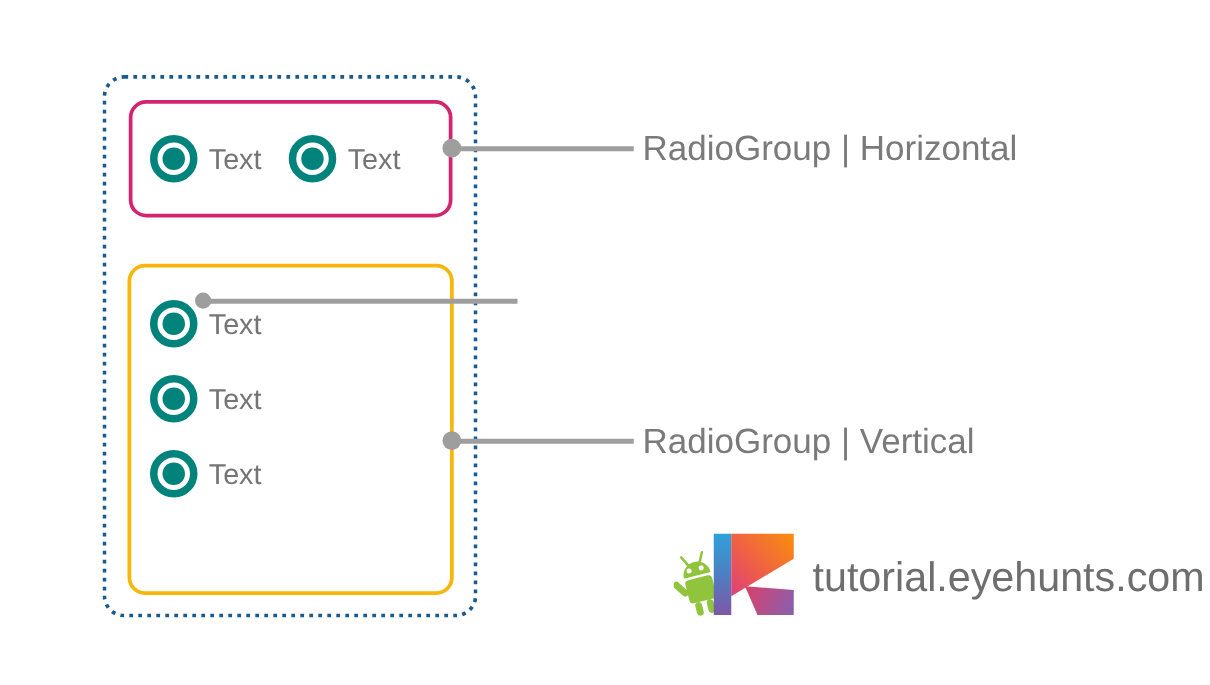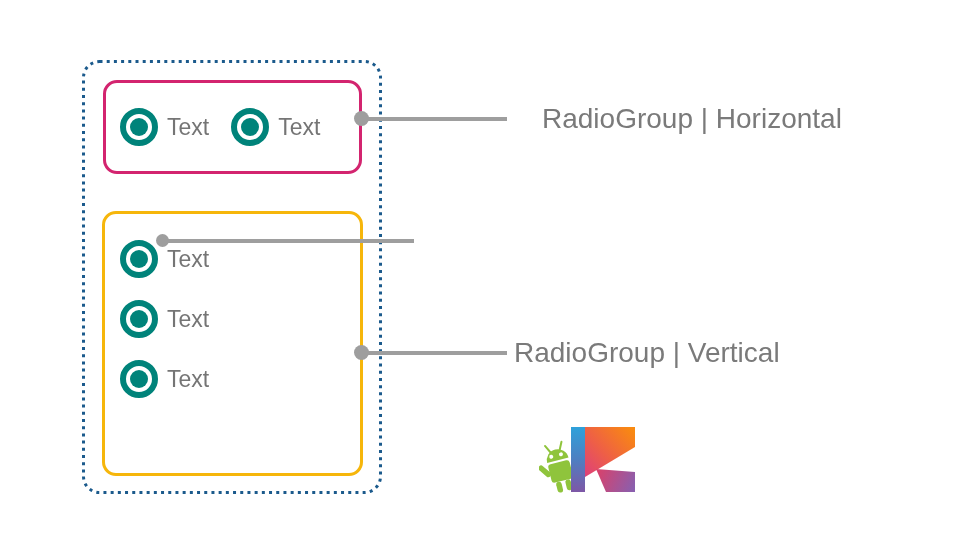--- a/index.html
+++ b/index.html
@@ -35,21 +35,21 @@
   .radio-dot { width:18px; height:18px; border-radius:50%; background:#00837a; }
   .radio-label { font-size:23px; color:#757575; line-height:38px; }
 
   
   .callout-dot  { position:absolute; border-radius:50%; background:#9e9e9e; }
   .callout-line { position:absolute; height:4px; background:#9e9e9e; }
   .callout-label{ position:absolute; font-size:28px; line-height:32px; color:#7a7a7a; white-space:nowrap; }
 
   .c1-dot  { left:310px; top:111px; width:15px; height:15px; }
   .c1-line { left:318px; top:117px; width:145px; }
-  .c1-label{ left:498px; top:103px; }
+  .c1-label{ left:470px; top:103px; }
 
   .c2-dot  { left:112px; top:234px; width:13px; height:13px; }
   .c2-line { left:118px; top:239px; width:252px; }
   .c2-label{ left:383px; top:226px; }
 
   .c3-dot  { left:310px; top:345px; width:15px; height:15px; }
   .c3-line { left:318px; top:351px; width:145px; }
   .c3-label{ left:470px; top:337px; }
 
   
@@ -143,14 +143,15 @@
       <rect x="2" y="12" width="5.5" height="11" rx="2.75"></rect>
     </g>
 
     <g>
       <rect x="32" y="3" width="14" height="65" fill="url(#gBar)"></rect>
       <polygon points="46,3 96,3 96,23 46,53" fill="url(#gArm1)"></polygon>
       <polygon points="57,45 96,48 96,68 67,68" fill="url(#gArm2)"></polygon>
     </g>
   </svg>
 
+  <div class="site-url">tutorial.eyehunts.com</div>
 
 </div>
 
 </body></html>

